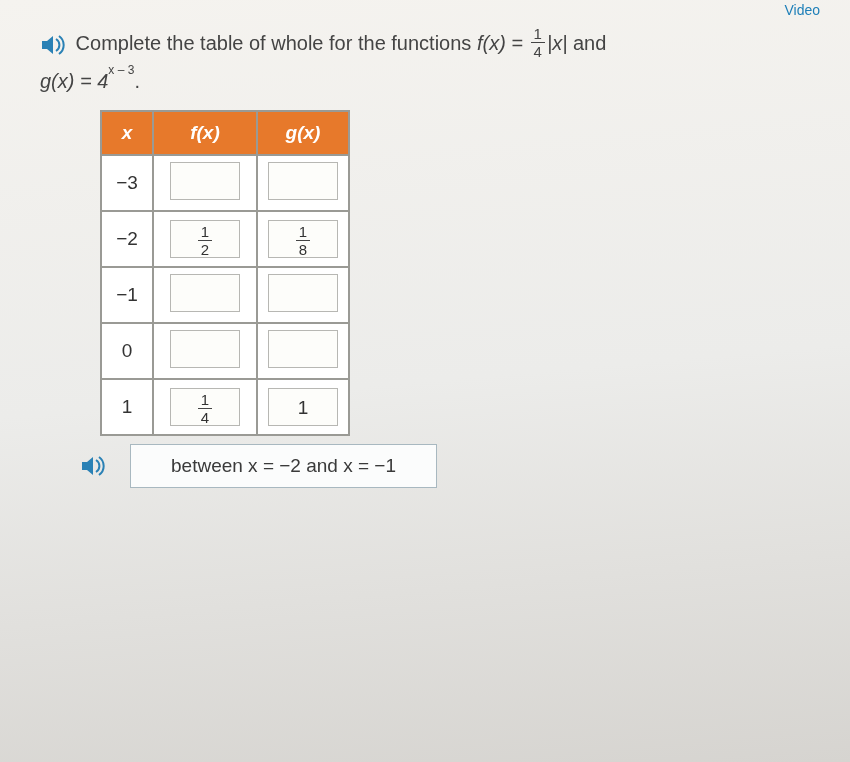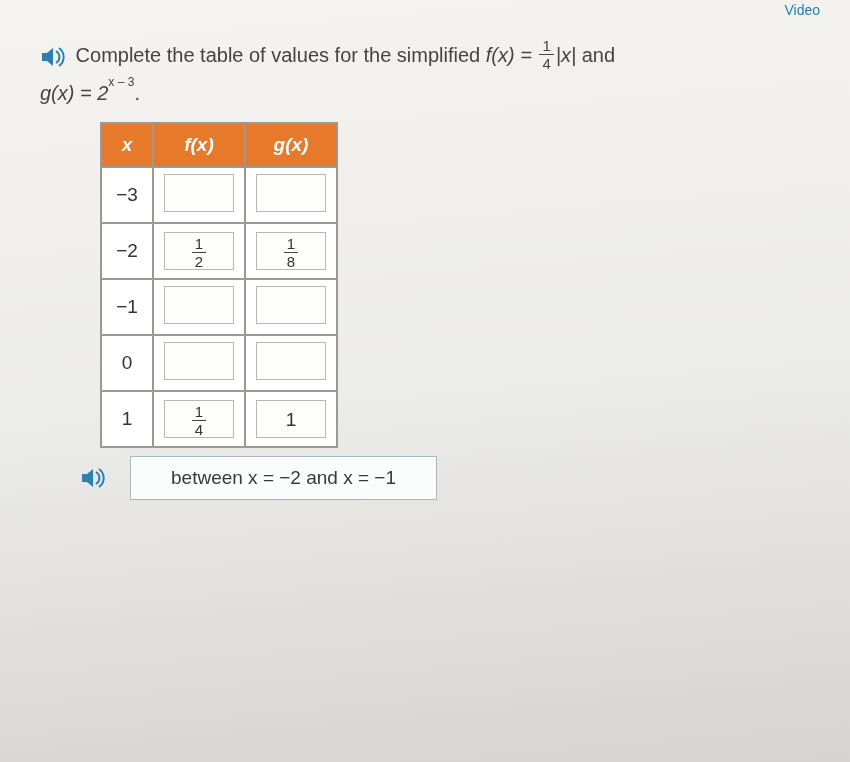--- a/index.html
+++ b/index.html
@@ -10,21 +10,21 @@
     background: #e8e6e2;
     width: 850px;
     height: 762px;
     overflow: hidden;
     position: relative;
   }
   .page {
     background: linear-gradient(175deg, #f5f3ef 0%, #ececea 50%, #d6d4d0 100%);
     width: 850px;
     height: 762px;
-    padding: 30px 40px 0 40px;
+    padding: 18px 40px 0 40px;
     color: #3a3a3a;
   }
   .video-link {
     position: absolute;
     top: 2px;
     right: 30px;
     color: #1e7fb8;
     font-size: 14px;
   }
   .para {
@@ -69,21 +69,21 @@
   }
   table.values th {
     background: #e7792b;
     color: #fff;
     font-weight: bold;
     font-style: italic;
     height: 44px;
   }
   table.values th:first-child { font-style: italic; }
   .col-x { width: 52px; }
-  .col-f { width: 92px; }
+  .col-f { width: 104px; }
   .col-g { width: 92px; }
   .cell-input {
     display: inline-block;
     border: 1px solid #b7b7b3;
     background: #fdfdfa;
     width: 70px;
     height: 38px;
     line-height: 38px;
   }
   .cell-input .frac { top: 0; }
@@ -111,27 +111,27 @@
   <div class="video-link">Video</div>
 
   <p class="para">
     <span class="speaker">
       <svg width="26" height="22" viewBox="0 0 26 22">
         <polygon points="2,7 7,7 13,2 13,20 7,15 2,15" fill="#2a81b5"></polygon>
         <path d="M16 5 A7 7 0 0 1 16 17" stroke="#2a81b5" stroke-width="2" fill="none"></path>
         <path d="M19 2 A11 11 0 0 1 19 20" stroke="#2a81b5" stroke-width="2" fill="none"></path>
       </svg>
     </span>
-    <span>Complete the table of values for the simplified </span>
+    <span>Complete the table of whole for the functions </span>
     <span class="nowrap">
       <i>f(x) = </i><span class="frac"><span class="num">1</span><span class="den">4</span></span><i>|x|</i>
     </span>
     <span> and</span>
     <br>
-    <i>g(x) = 2</i><sup>x – 3</sup><span>.</span>
+    <i>g(x) = 4</i><sup>x – 3</sup><span>.</span>
   </p>
 
 
   <table class="values">
     <tbody>
         <tr>
       <th class="col-x">x</th>
       <th class="col-f">f(x)</th>
       <th class="col-g">g(x)</th>
     </tr>

